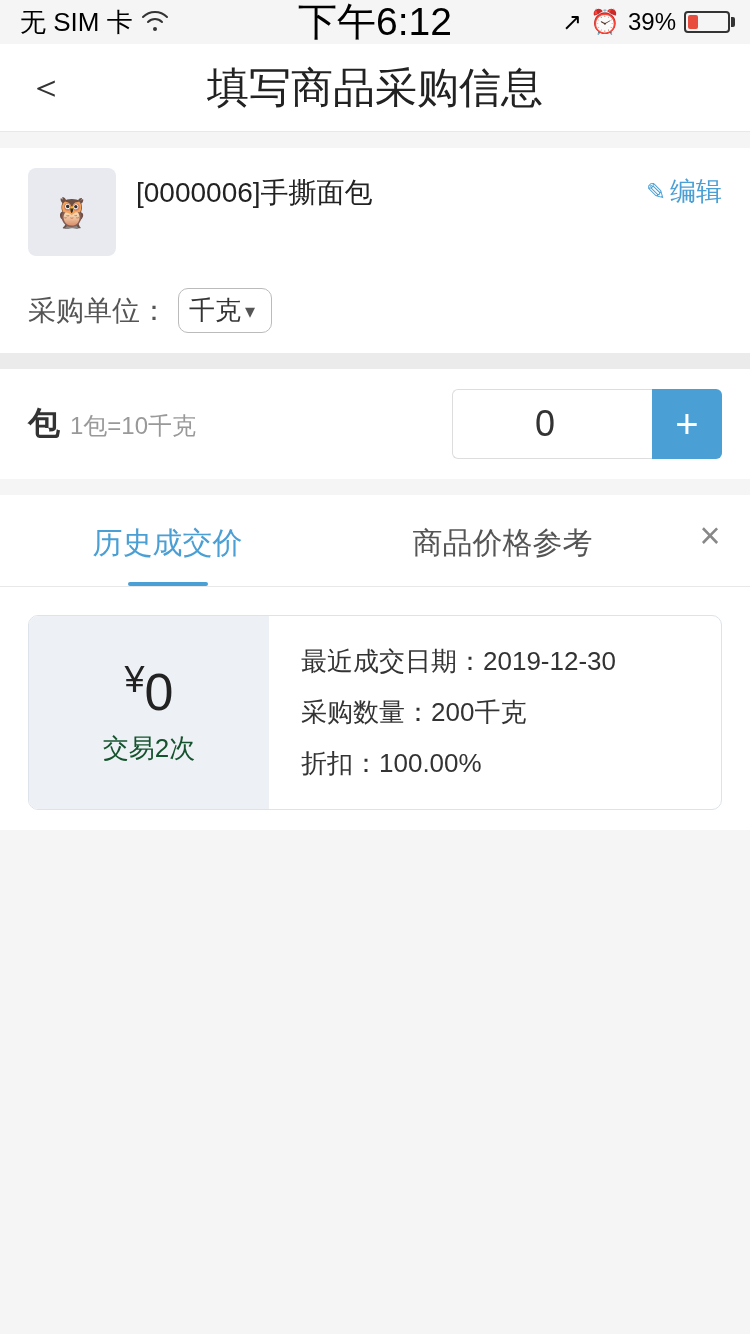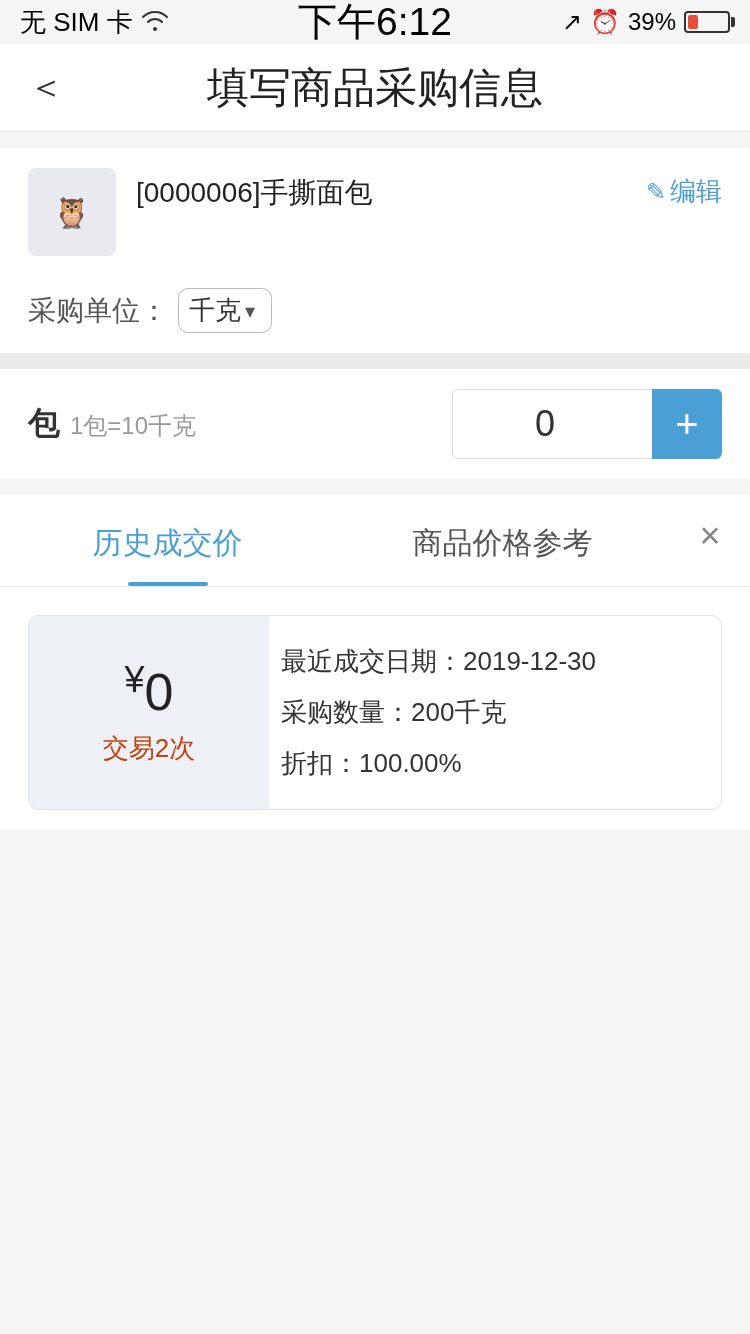--- a/index.html
+++ b/index.html
@@ -315,26 +315,26 @@
       font-size: 52px;
       color: #222;
       font-weight: 500;
     }
     .card-price .yen {
       font-size: 36px;
       vertical-align: super;
     }
     .card-transactions {
       font-size: 26px;
-      color: #c2410c;
+      color: #14532d;
       margin-top: 8px;
     }
     .card-right {
       flex: 1;
-      padding: 26px 12px;
+      padding: 26px 32px;
       display: flex;
       flex-direction: column;
       gap: 12px;
     }
     .card-info-row {
       font-size: 26px;
       color: #333;
       line-height: 1.5;
     }
 

